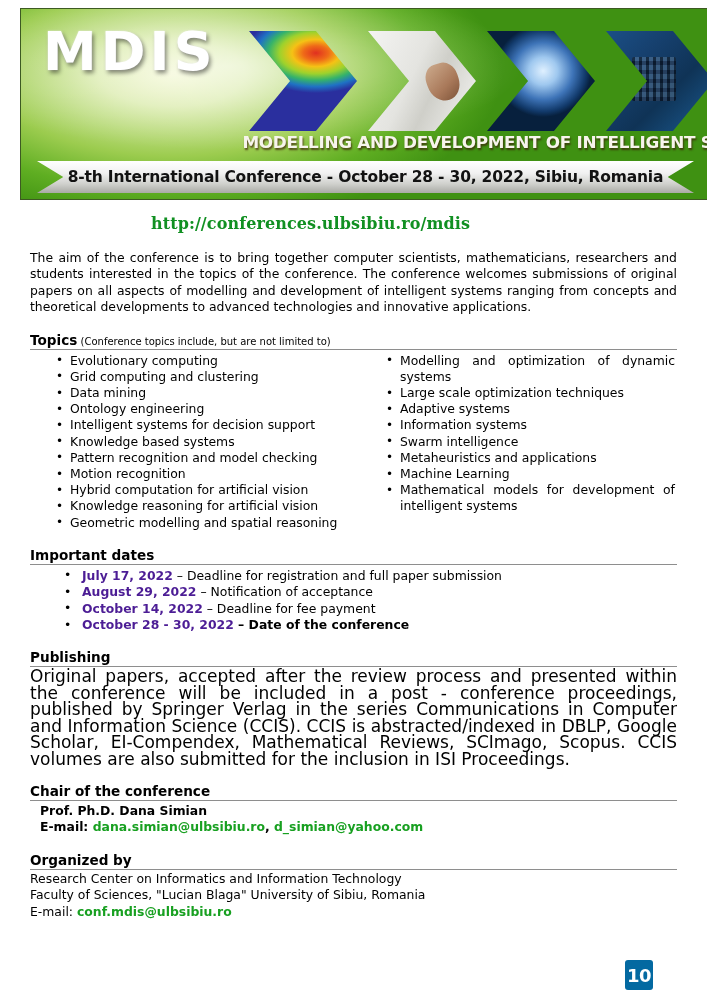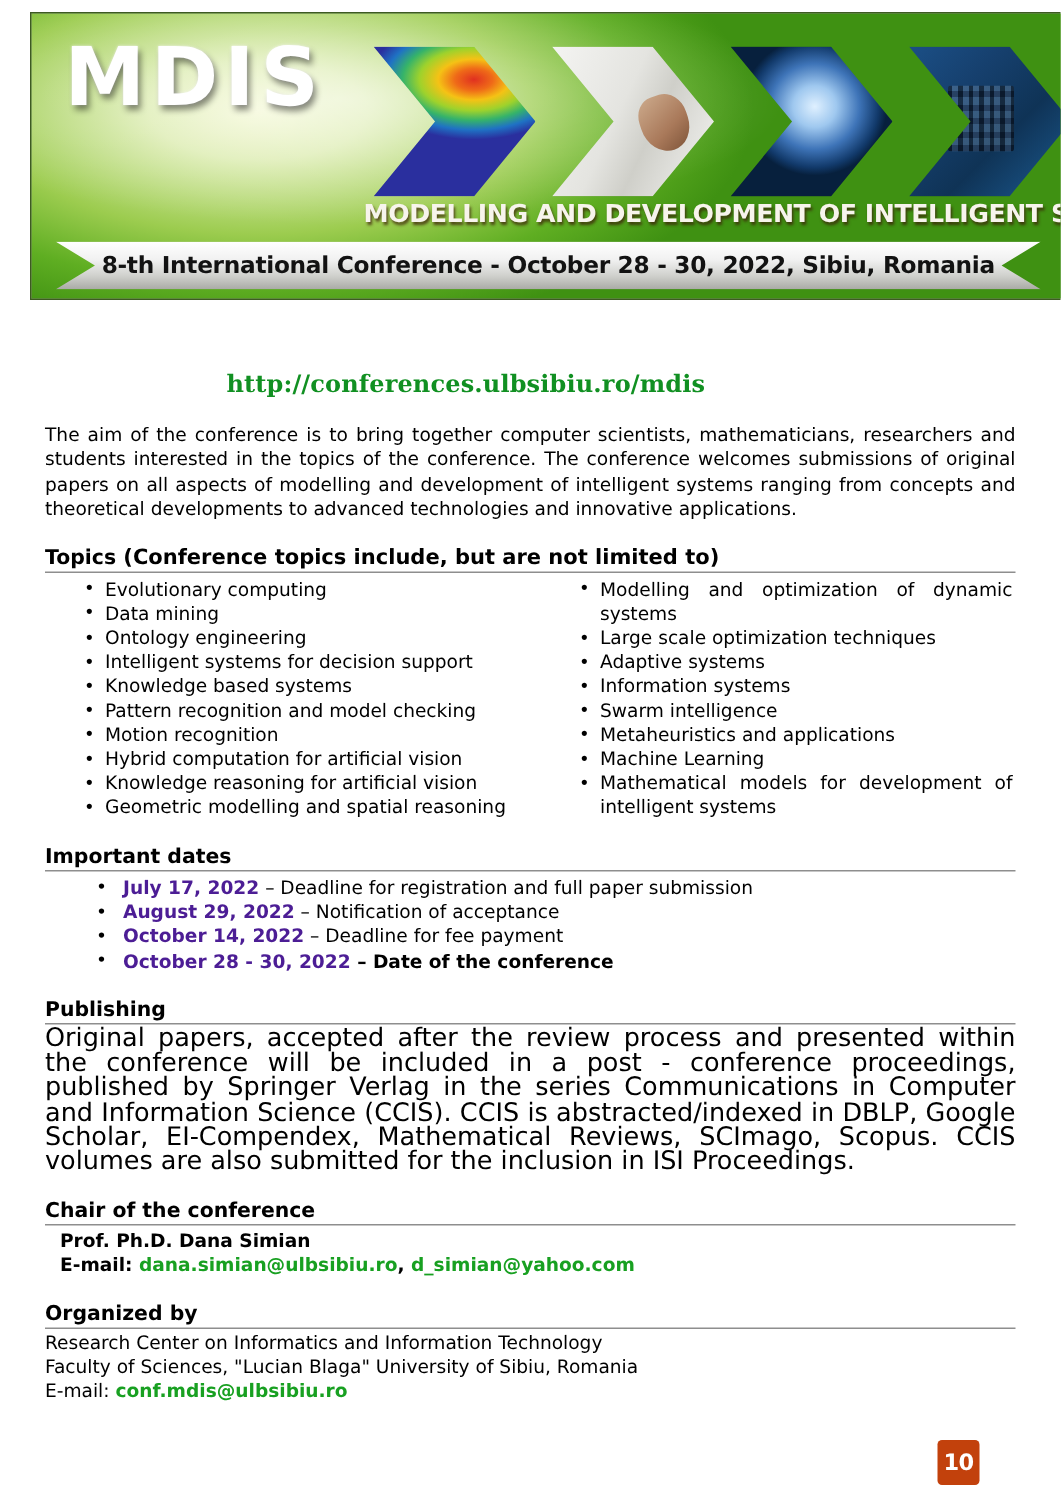--- a/index.html
+++ b/index.html
@@ -148,21 +148,20 @@
     letter-spacing: -0.2px;
     white-space: nowrap;
   }
 
   
   .doc {
     position: absolute;
     left: 0;
     top: 200px;
     width: 621px;
-    margin-top: 32px;
   }
   .url-line {
     text-align: center;
     margin-top: 14px;
     font-family: "DejaVu Serif", serif;
     font-weight: bold;
     font-size: 16px;
     color: #119022;
     letter-spacing: 0.1px;
   }
@@ -180,22 +179,22 @@
   .section-head {
     margin-top: 16px;
     border-bottom: 1px solid #8e8e8e;
     padding-bottom: 1px;
     font-size: 13.6px;
   }
   .section-head .h-bold {
     font-weight: bold;
   }
   .section-head .h-reg {
-    font-weight: bold;
-    font-size: 14px;
+    font-weight: normal;
+    font-size: 10px;
   }
 
   ul.topic-list {
     margin: 3px 0 0 0;
     padding-left: 26px;
     list-style: none;
   }
   ul.topic-list li {
     position: relative;
     font-size: 12.4px;
@@ -264,26 +263,26 @@
     line-height: 16.4px;
   }
   .org-block .lbl { font-weight: normal; }
 
   .page-badge {
     position: absolute;
     left: 625px;
     top: 960px;
     width: 28px;
     height: 30px;
-    background: #c2410c;
+    background: #0369a1;
     border-radius: 3px;
     color: #ffffff;
     font-family: "DejaVu Sans", sans-serif;
     font-weight: bold;
-    font-size: 15px;
+    font-size: 18px;
     display: flex;
     align-items: center;
     justify-content: center;
     letter-spacing: -0.5px;
   }
 </style>
 </head>
 <body>
 
 <div class="banner">
@@ -316,20 +315,21 @@
     <div class="aim">The aim of the conference is to bring together computer scientists, mathematicians, researchers and students interested in the topics of the conference. The conference welcomes submissions of original papers on all aspects of modelling and development of intelligent systems ranging from concepts and theoretical developments to advanced technologies and innovative applications.</div>
 
     <div class="section-head">
       <span class="h-bold">Topics</span><span class="h-reg"> (Conference topics include, but are not limited to)</span>
     </div>
 
     <div class="topics-cols">
       <div class="col-left">
         <ul class="topic-list">
           <li>Evolutionary computing</li>
+          <li>Grid computing and clustering</li>
           <li>Data mining</li>
           <li>Ontology engineering</li>
           <li>Intelligent systems for decision support</li>
           <li>Knowledge based systems</li>
           <li>Pattern recognition and model checking</li>
           <li>Motion recognition</li>
           <li>Hybrid computation for artificial vision</li>
           <li>Knowledge reasoning for artificial vision</li>
           <li>Geometric modelling and spatial reasoning</li>
         </ul>

